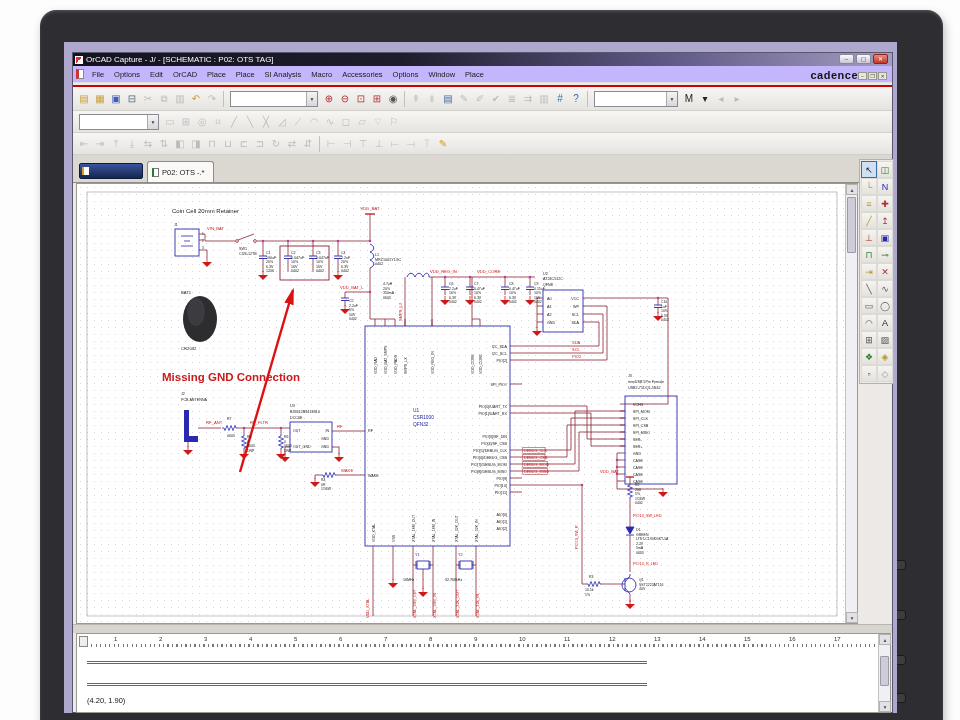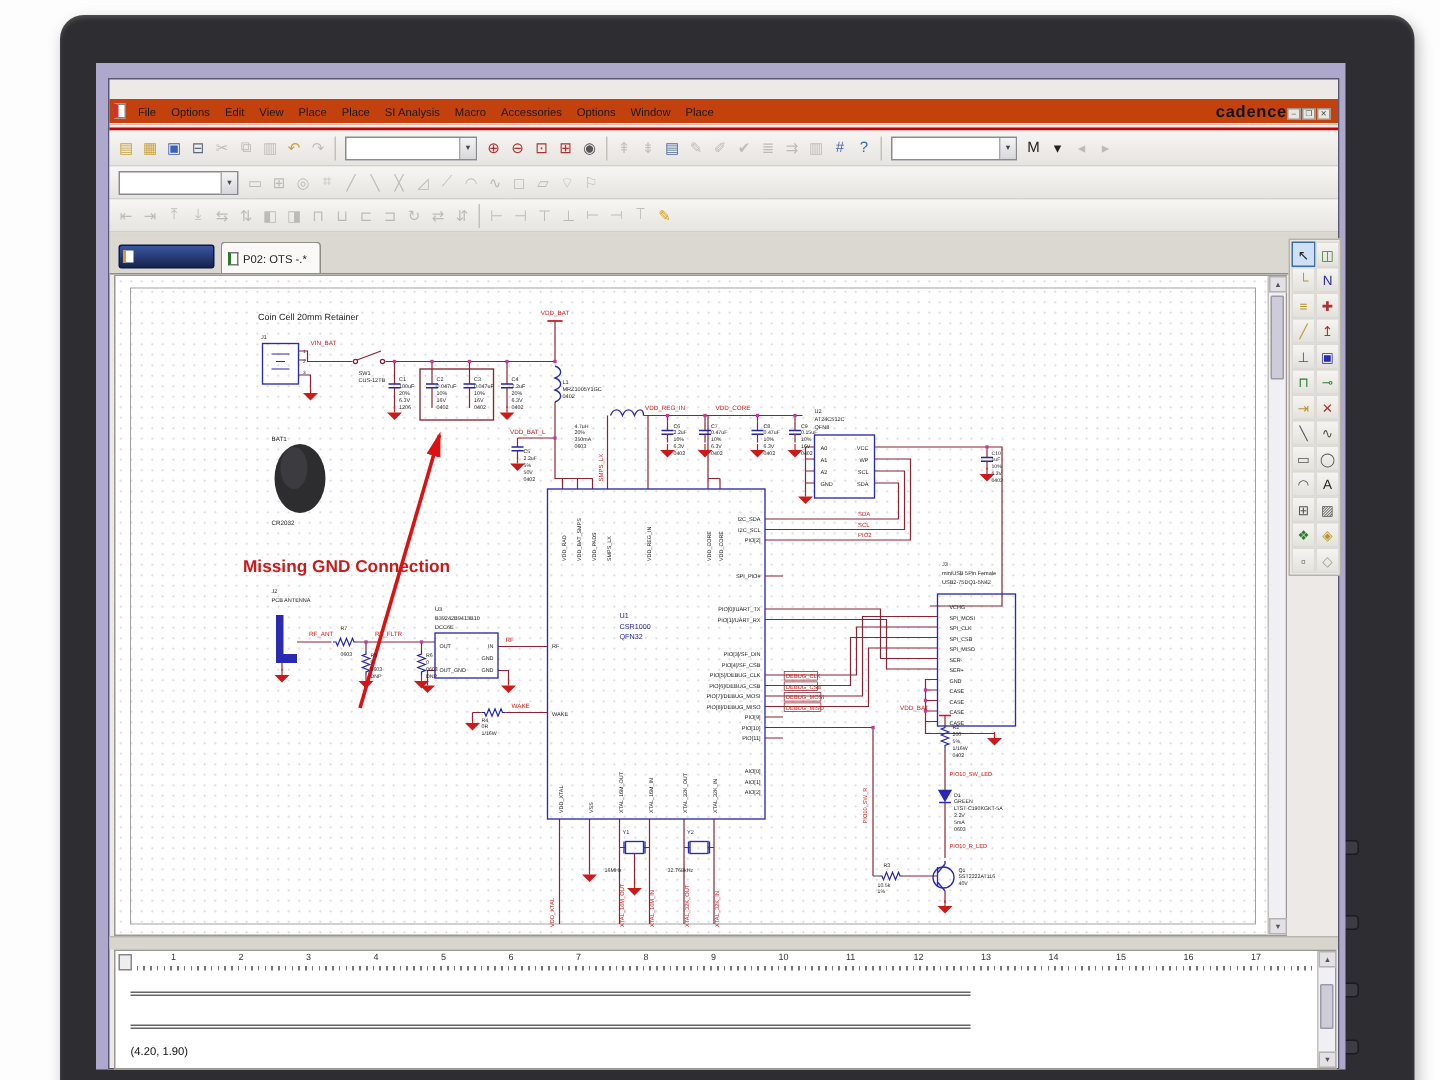--- a/index.html
+++ b/index.html
@@ -15,21 +15,21 @@
   .titlebar { position:absolute; left:0; top:0; width:100%; height:13px;
               background:linear-gradient(90deg,#141420 0%,#1d1d2b 40%,#5d5884 72%,#a39dc2 100%);
               display:flex; align-items:center; color:#fff; font-size:8px; }
   .app-icon { width:8px; height:8px; margin:0 3px 0 2px; background:linear-gradient(135deg,#d33 50%,#fff 50%); border:1px solid #fff; }
   .win-controls { position:absolute; right:4px; top:1px; display:flex; gap:2px; }
   .wc { width:15px; height:10px; font-size:6px; line-height:9px; text-align:center; color:#333;
         background:linear-gradient(#fdfdfd,#c9c6d6); border:1px solid #8a879c; border-radius:2px; }
   .wc.close { background:linear-gradient(#e98b7e,#c0392b); color:#fff; border-color:#8e2318; }
 
   
-  .menubar { position:absolute; left:0; top:13px; width:100%; height:17px; background:#c2410c; border-bottom:1px solid #e0e0e0; display:flex; align-items:center; font-size:7.5px; color:#1a1a1a; }
+  .menubar { position:absolute; left:0; top:13px; width:100%; height:17px; background:#c4b5fd; border-bottom:1px solid #e0e0e0; display:flex; align-items:center; font-size:7.5px; color:#1a1a1a; }
   .menu-item { padding:2px 5px; cursor:default; }
   .doc-icon { width:8px; height:10px; margin:0 3px; background:#fff; border:1px solid #888; border-left:3px solid #c33; }
   .brand { position:absolute; right:34px; top:16px; font-size:11px; font-weight:bold; letter-spacing:.5px; color:#151515; font-family:Liberation Sans, sans-serif; }
   .mdi-controls { position:absolute; right:5px; top:19px; display:flex; gap:1px; }
   .mdi { width:9px; height:8px; font-size:5px; line-height:7px; text-align:center; background:#e8e6e0; border:1px solid #9a988f; color:#444; }
   .redline { position:absolute; left:0; top:32px; width:100%; height:2px; background:#cc0000; }
 
   
   .toolbar { position:absolute; left:0; width:100%; background:linear-gradient(#f7f6f4,#e6e4e0); border-bottom:1px solid #d2d0cb; display:flex; align-items:center; padding-left:3px; }
   #toolbar1 { top:34px; height:24px; }
@@ -77,27 +77,36 @@
 <div class="page">
   <div class="monitor">
     <div class="monitor-btn" style="top:550px"></div>
     <div class="monitor-btn" style="top:600px"></div>
     <div class="monitor-btn" style="top:645px"></div>
     <div class="monitor-btn" style="top:683px"></div>
 
     <div class="screen">
       <div class="window">
 
+        <div class="titlebar">
+          <div class="app-icon"></div>
+          <span>OrCAD Capture - J/ - [SCHEMATIC : P02: OTS TAG]</span>
+          <div class="win-controls">
+            <div class="wc">‒</div>
+            <div class="wc">▢</div>
+            <div class="wc close">✕</div>
+          </div>
+        </div>
 
         <div class="menubar" id="menubar">
           <div class="doc-icon"></div>
         <div class="menu-item">File</div>
             <div class="menu-item">Options</div>
             <div class="menu-item">Edit</div>
-            <div class="menu-item">View</div>
+            <div class="menu-item">OrCAD</div>
             <div class="menu-item">Place</div>
             <div class="menu-item">Place</div>
             <div class="menu-item">SI Analysis</div>
             <div class="menu-item">Macro</div>
             <div class="menu-item">Accessories</div>
             <div class="menu-item">Options</div>
             <div class="menu-item">Window</div>
             <div class="menu-item">Place</div>
           </div>
         <div class="brand">cadence</div>

